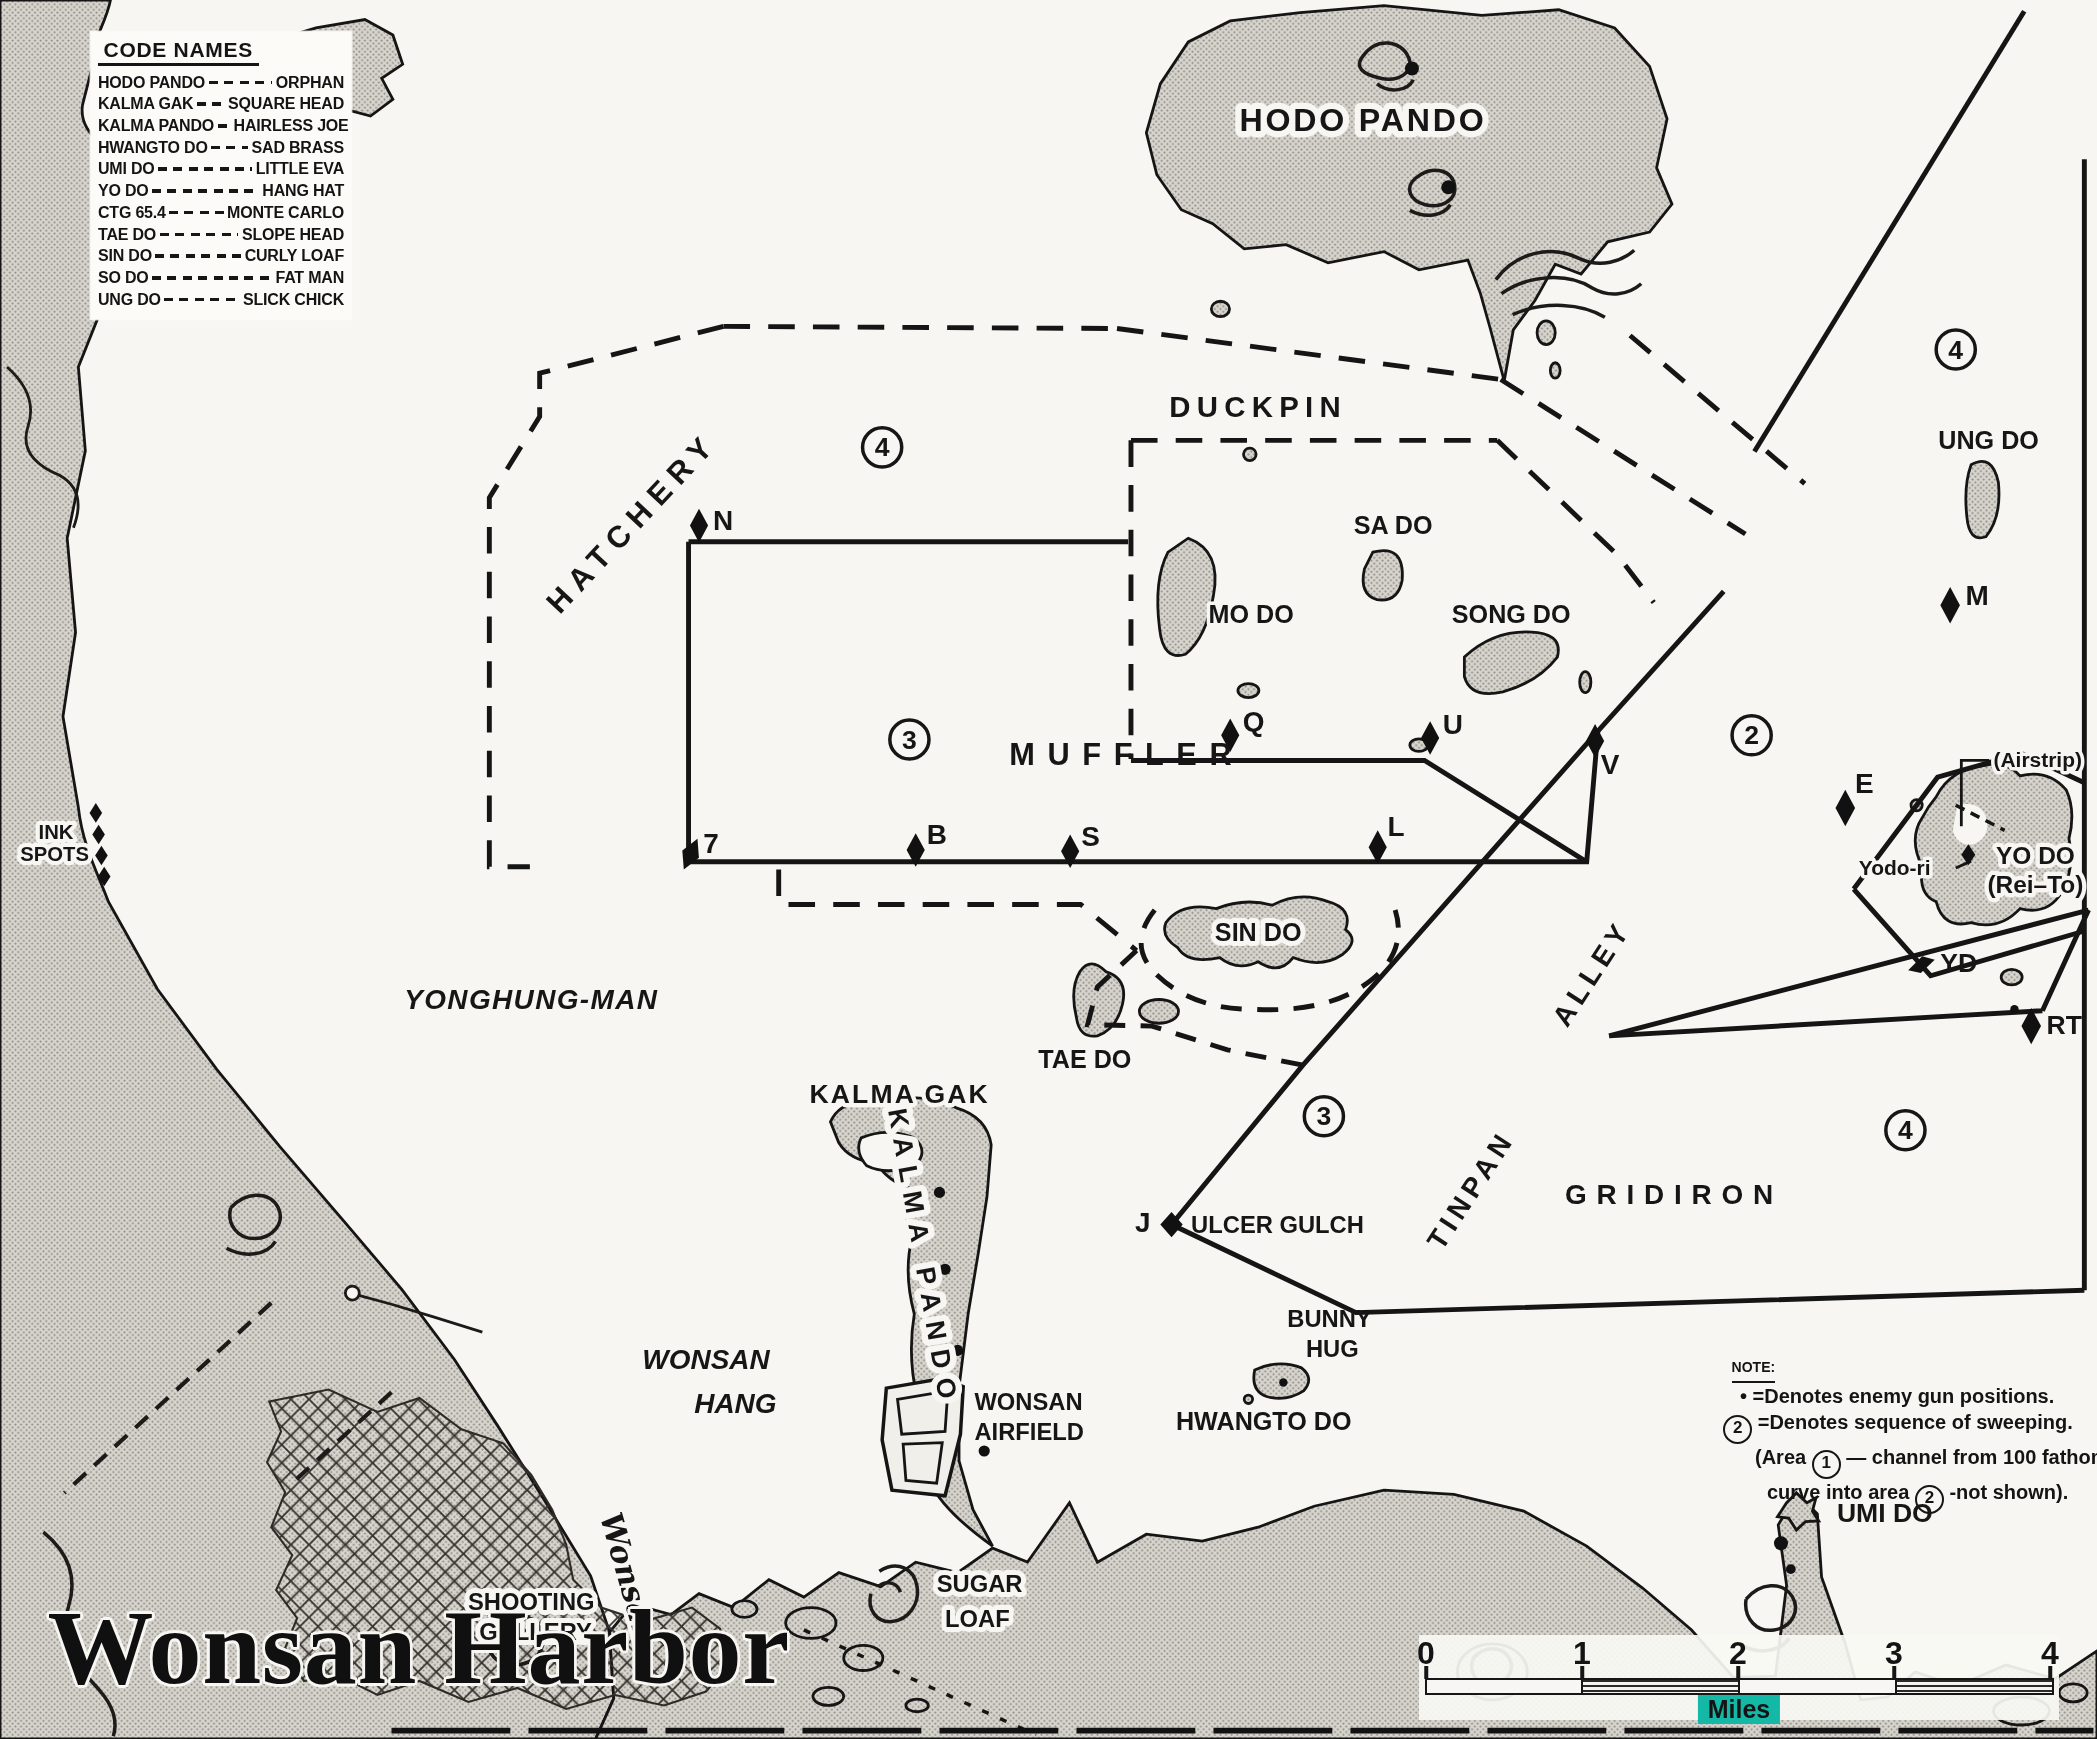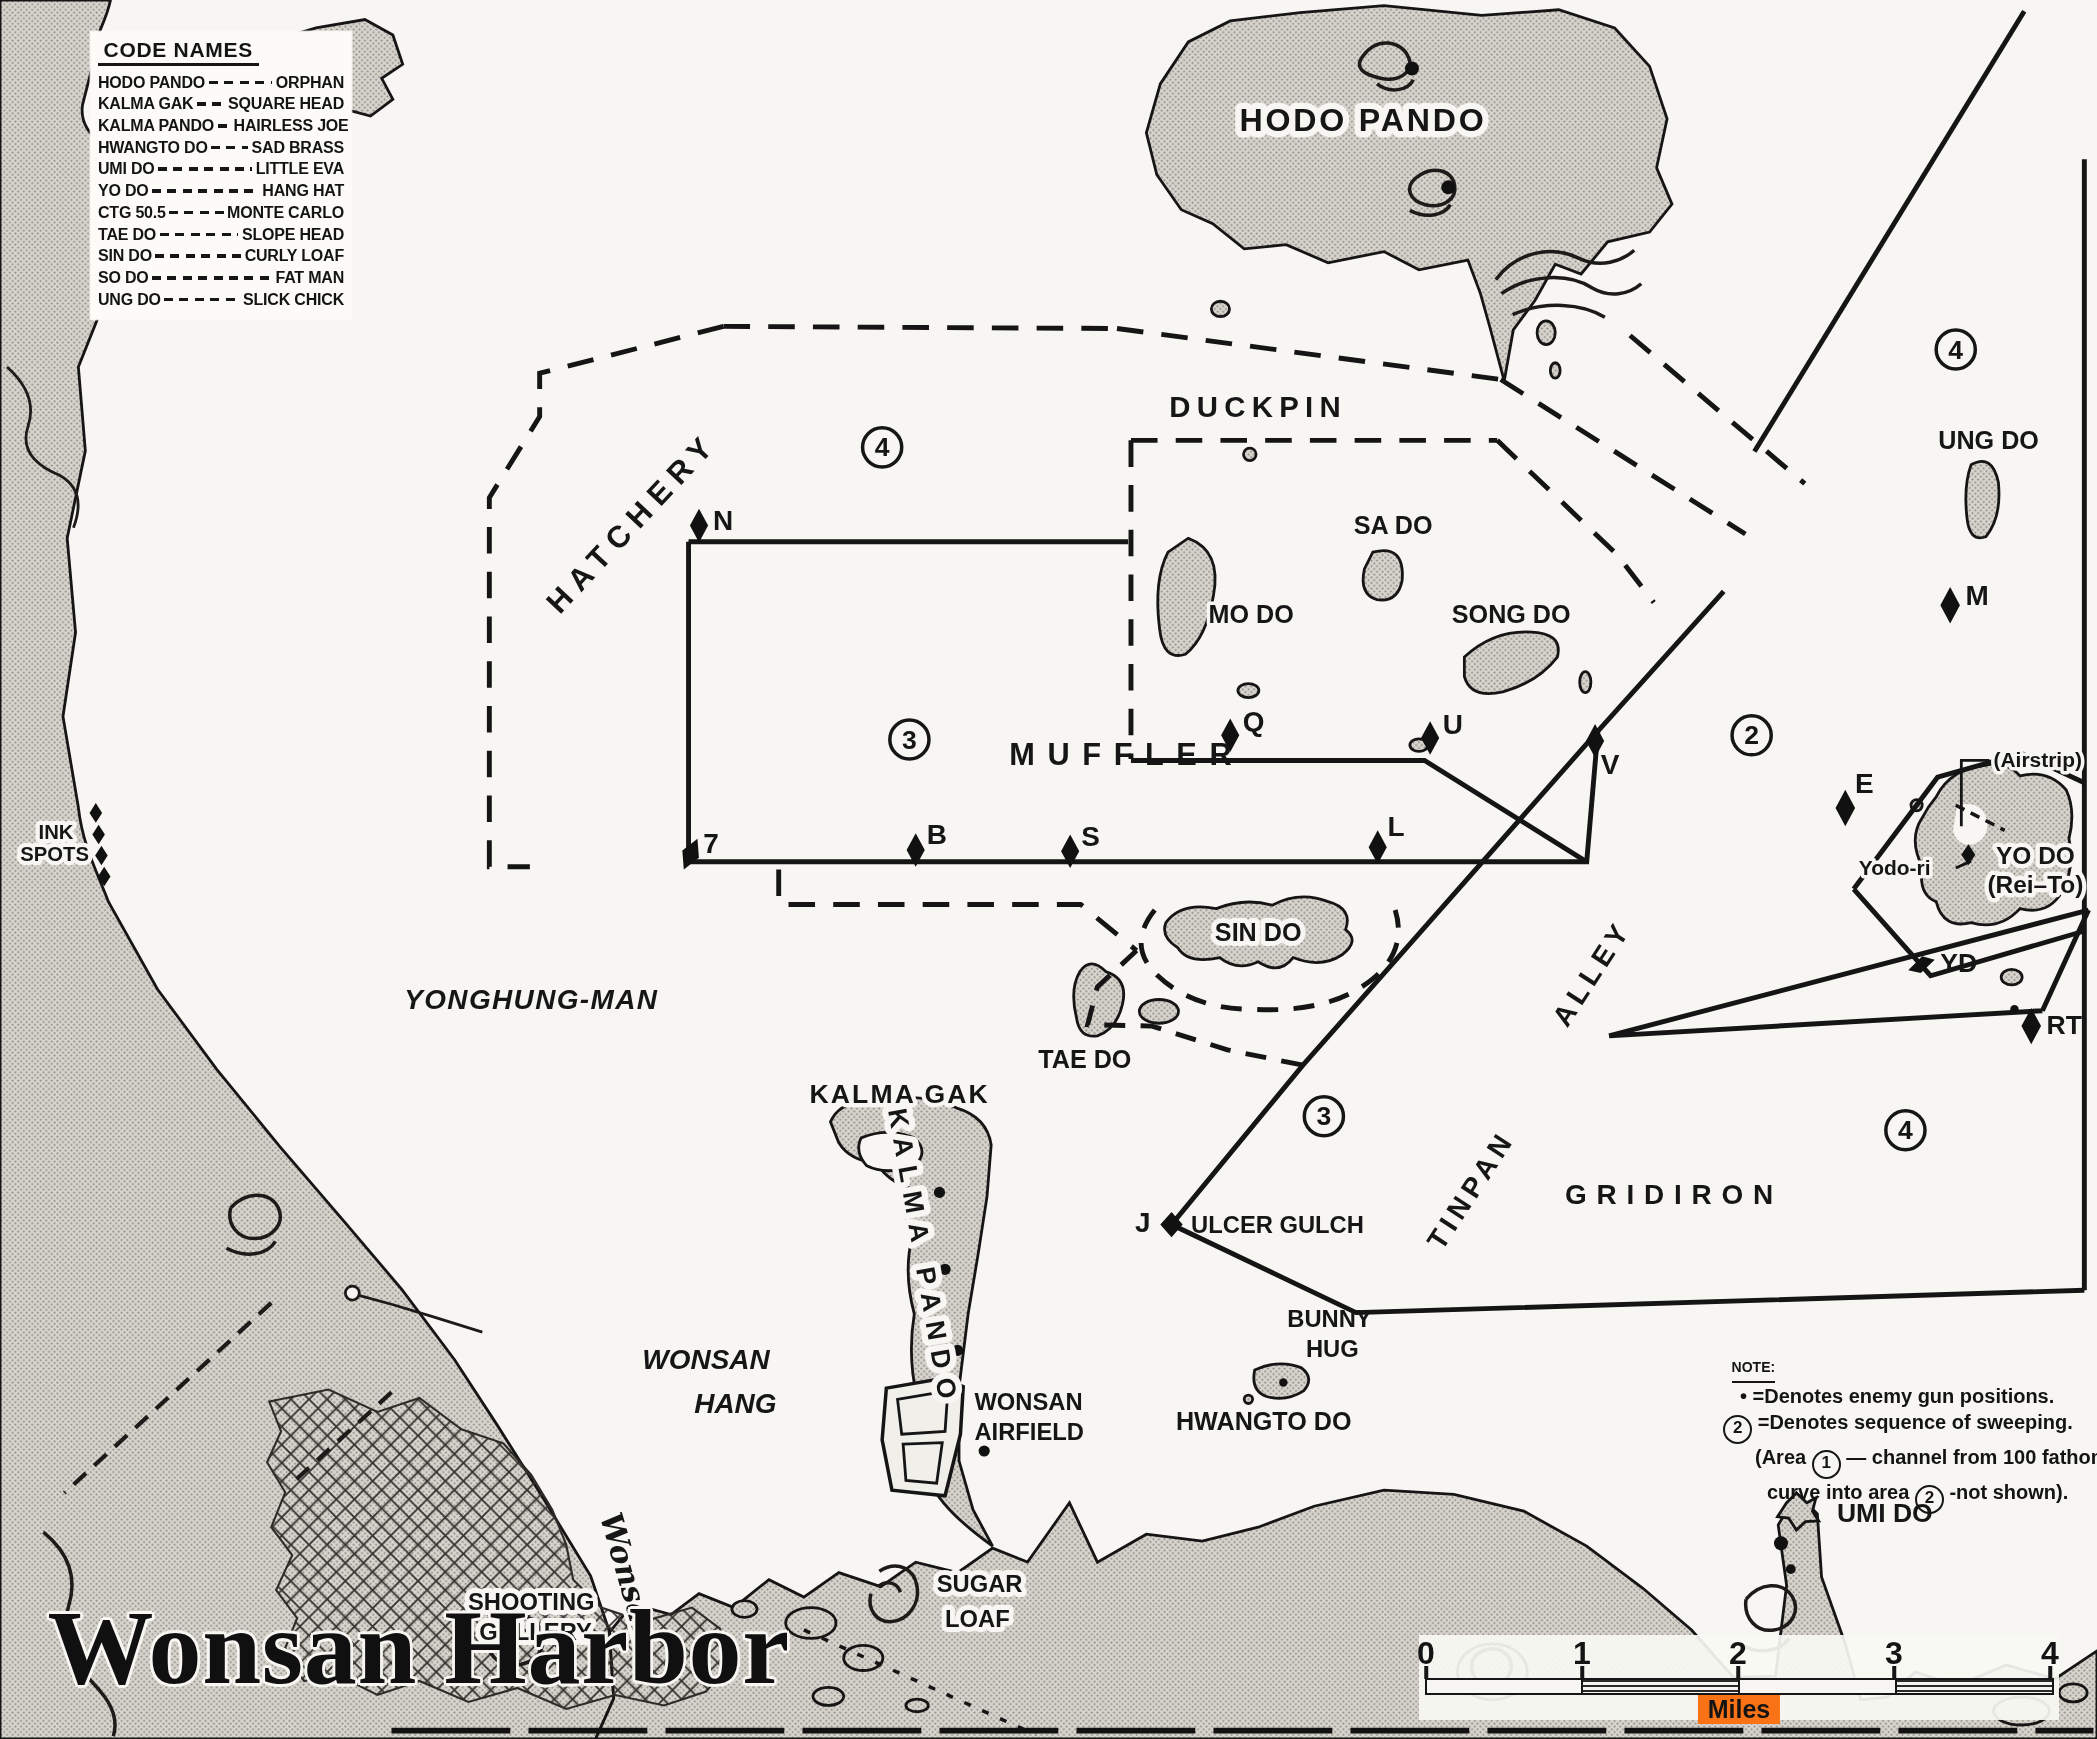--- a/index.html
+++ b/index.html
@@ -36,21 +36,21 @@
   .scalebar{position:absolute;left:1419px;top:1635px;width:640px;height:85px;
         background:rgba(249,248,244,.92);}
   .sb-num{position:absolute;top:0;transform:translateX(-50%);font:bold 32px "Liberation Sans",sans-serif;}
   .sb-tick{position:absolute;top:31px;width:3.5px;height:12.6px;background:#161616;transform:translateX(-50%);}
   .sb-bar{position:absolute;left:5.6px;top:43px;width:625px;height:12.6px;border:2.1px solid #161616;
         display:flex;}
   .sb-seg{flex:1;} 
   .sb-seg.striped{background:repeating-linear-gradient(180deg,#2a2a28 0 2.1px,#f5f4f0 2.1px 4.9px);}
   .sb-seg.plain{background:#f7f6f2;border-left:2.1px solid #161616;border-right:2.1px solid #161616;}
   .sb-unit{position:absolute;left:50%;top:60px;transform:translateX(-50%);
-        font:bold 25px "Liberation Sans",sans-serif;background:#f97316;padding:0 9.8px;}
+        font:bold 25px "Liberation Sans",sans-serif;background:#14b8a6;padding:0 9.8px;}
 
   
   .map-title{position:absolute;left:19.6px;top:1588px;
         font:bold 106px/119px "Liberation Serif",serif;letter-spacing:0.7px;color:#101010;
         text-shadow:-2.1px -2.1px 0 #f7f6f2, 2.1px -2.1px 0 #f7f6f2, -2.1px 2.1px 0 #f7f6f2, 2.1px 2.1px 0 #f7f6f2,
                     0 -2.8px 0 #f7f6f2, 0 2.8px 0 #f7f6f2, -2.8px 0 0 #f7f6f2, 2.8px 0 0 #f7f6f2;padding-left:28px;}
 </style>
 </head>
 <body>
 
@@ -364,21 +364,21 @@
     <span>UMI DO</span>
     <span class="leader"></span>
     <span>LITTLE EVA</span>
   </div>
   <div class="legend-row">
     <span>YO DO</span>
     <span class="leader"></span>
     <span>HANG HAT</span>
   </div>
   <div class="legend-row">
-    <span>CTG 50.5</span>
+    <span>CTG 65.4</span>
     <span class="leader"></span>
     <span>MONTE CARLO</span>
   </div>
   <div class="legend-row">
     <span>TAE DO</span>
     <span class="leader"></span>
     <span>SLOPE HEAD</span>
   </div>
   <div class="legend-row">
     <span>SIN DO</span>

